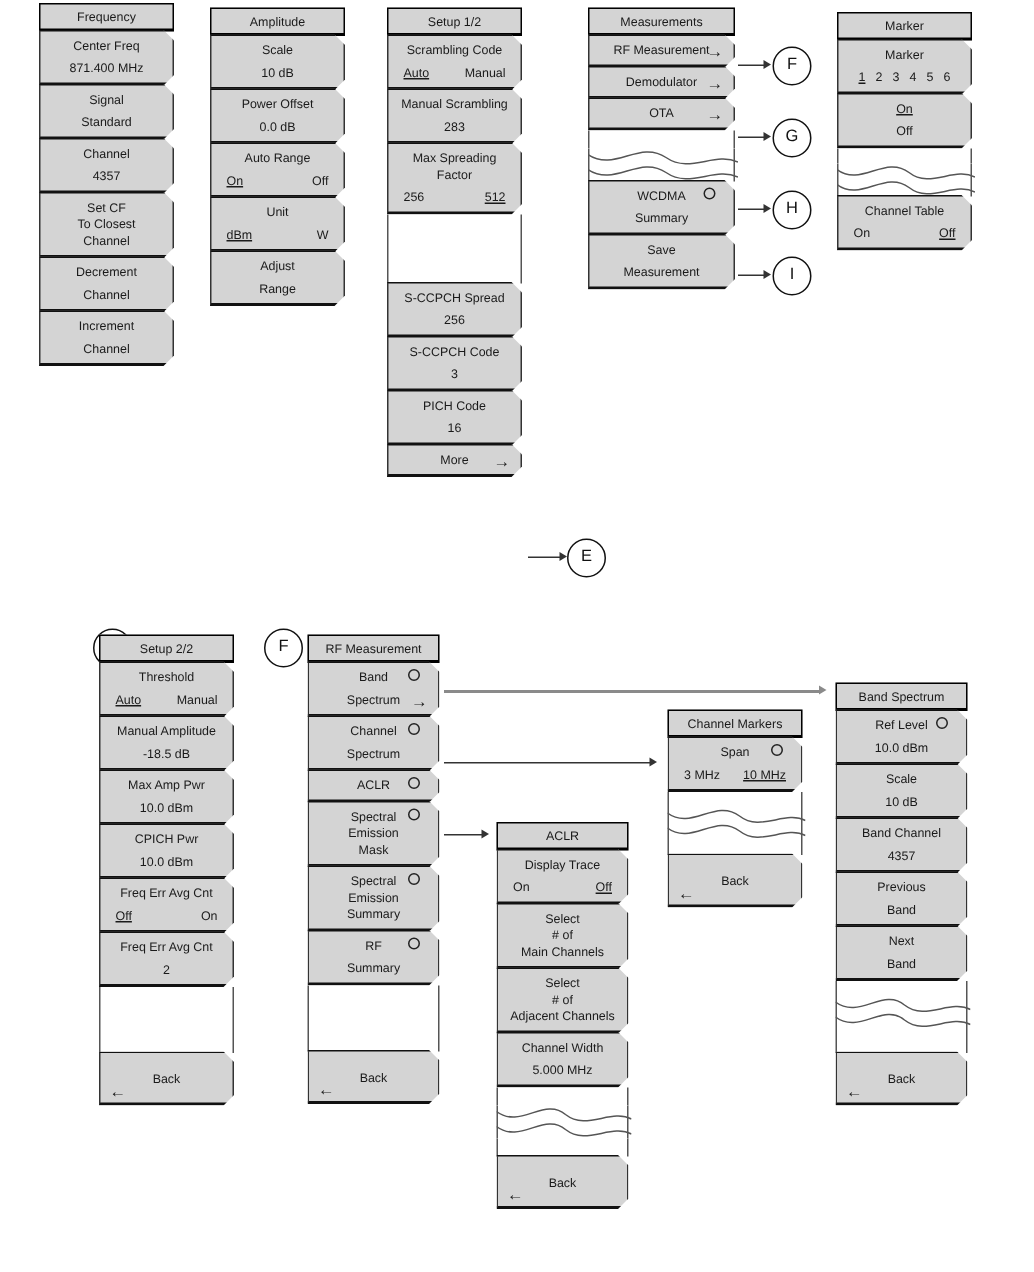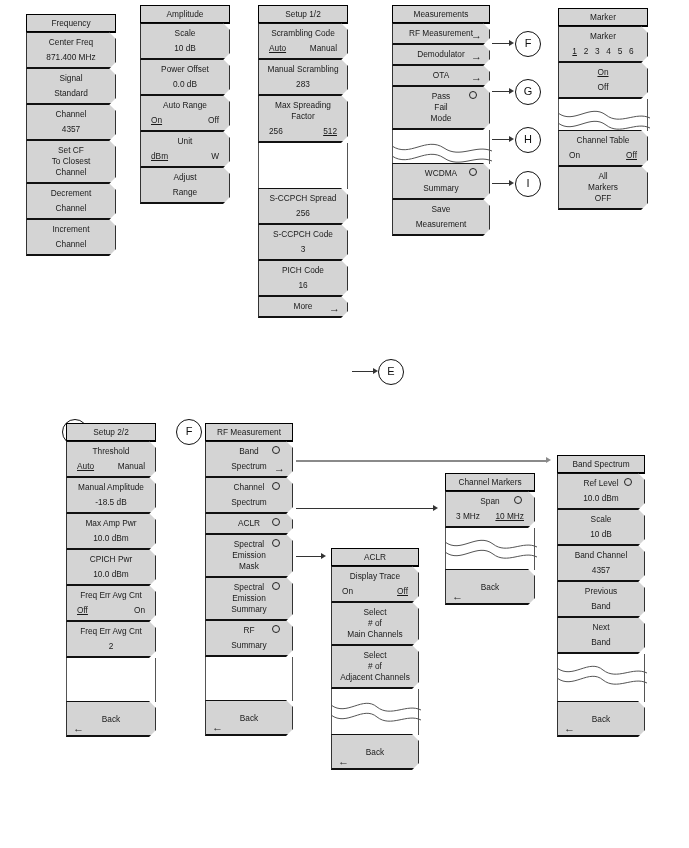--- a/index.html
+++ b/index.html
@@ -79,21 +79,21 @@
   }
   
   .hln{position:absolute;height:1px;background:#333;}
   .hln.grey{background:#8a8a8a;height:1.5px;}
   .ahead{position:absolute;width:0;height:0;border-top:3.5px solid transparent;border-bottom:3.5px solid transparent;border-left:5px solid #333;}
   .ahead.grey{border-left-color:#8a8a8a;}
 </style>
 </head>
 <body>
 
-<div class="menu" id="m-frequency" style="left:26px;top:14px;width:90px;">
+<div class="menu" id="m-frequency" style="left:26px;top:2px;width:90px;">
   <div class="mtitle">Frequency</div>
   <div id="keys-frequency">
       <div class="key">
         <span class="l2">Center Freq</span>
         <span class="sp"></span>
         <span class="l2">871.400 MHz</span>
       </div>
       <div class="key">
         <span class="l2">Signal</span>
         <span class="sp"></span>
@@ -215,26 +215,20 @@
         <span class="l2">RF Measurement</span>
         <span class="ar">→</span>
       </div>
       <div class="key">
         <span class="l2">Demodulator</span>
         <span class="ar">→</span>
       </div>
       <div class="key">
         <span class="l2">OTA</span>
         <span class="ar">→</span>
-      </div>
-      <div class="key">
-        <span class="l2">Pass</span>
-        <span class="l2">Fail</span>
-        <span class="l2">Mode</span>
-        <span class="radio"></span>
       </div>
     </div>
   <div class="blank" style="height:12px;"></div>
   <div class="tear">
     <svg width="100" height="22" viewBox="0 0 100 22">
         <path d="M0 4 C 18 16, 34 -6, 52 6 C 68 17, 84 2, 100 9" fill="none" stroke="#555" stroke-width="1"></path>
         <path d="M0 14 C 18 26, 34 4, 52 16 C 68 27, 84 12, 100 19" fill="none" stroke="#555" stroke-width="1"></path>
       </svg>
   </div>
   <div id="keys-measurements2">
@@ -282,25 +276,20 @@
   </div>
   <div id="keys-marker2">
       <div class="key">
         <span class="l2">Channel Table</span>
         <span class="sp"></span>
         <div class="row2">
           <span>On</span>
           <span class="ul">Off</span>
         </div>
       </div>
-      <div class="key">
-        <span class="l2">All</span>
-        <span class="l2">Markers</span>
-        <span class="l2">OFF</span>
-      </div>
     </div>
 </div>
 
 <div class="hln" style="left:492px;top:43px;width:18px;"></div>
 <div class="ahead" style="left:509px;top:39.5px;"></div>
 <div class="bub" style="left:515px;top:31px;">F</div>
 
 <div class="hln" style="left:492px;top:91px;width:18px;"></div>
 <div class="ahead" style="left:509px;top:87.5px;"></div>
 <div class="bub" style="left:515px;top:79px;">G</div>
@@ -427,20 +416,25 @@
       </div>
       <div class="key">
         <span class="l2">Select</span>
         <span class="l2"># of</span>
         <span class="l2">Main Channels</span>
       </div>
       <div class="key">
         <span class="l2">Select</span>
         <span class="l2"># of</span>
         <span class="l2">Adjacent Channels</span>
+      </div>
+      <div class="key">
+        <span class="l2">Channel Width</span>
+        <span class="sp"></span>
+        <span class="l2">5.000 MHz</span>
       </div>
     </div>
   <div class="blank" style="height:12px;"></div>
   <div class="tear">
     <svg width="90" height="22" viewBox="0 0 90 22">
         <path d="M0 4 C 16 16, 32 -6, 46 6 C 60 17, 76 2, 90 9" fill="none" stroke="#555" stroke-width="1"></path>
         <path d="M0 14 C 16 26, 32 4, 46 16 C 60 27, 76 12, 90 19" fill="none" stroke="#555" stroke-width="1"></path>
       </svg>
   </div>
   <div class="blank" style="height:12px;"></div>

